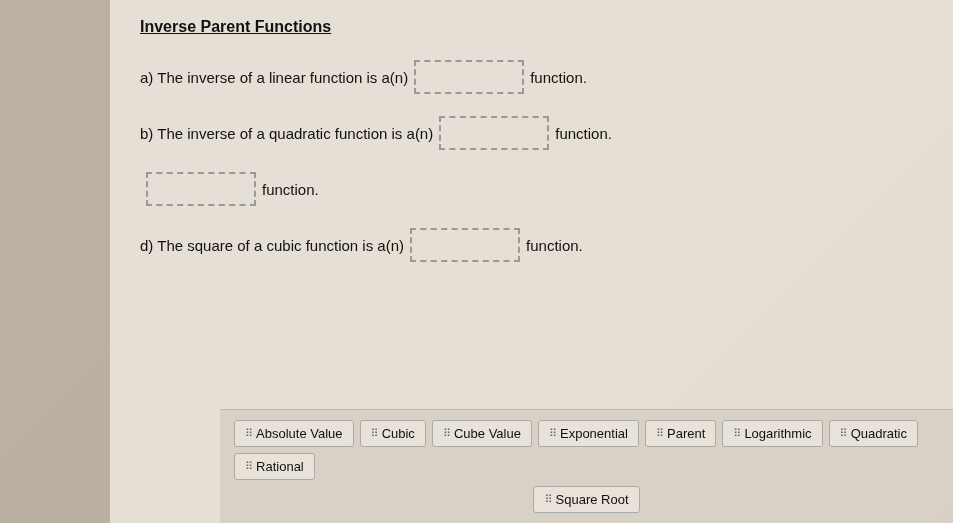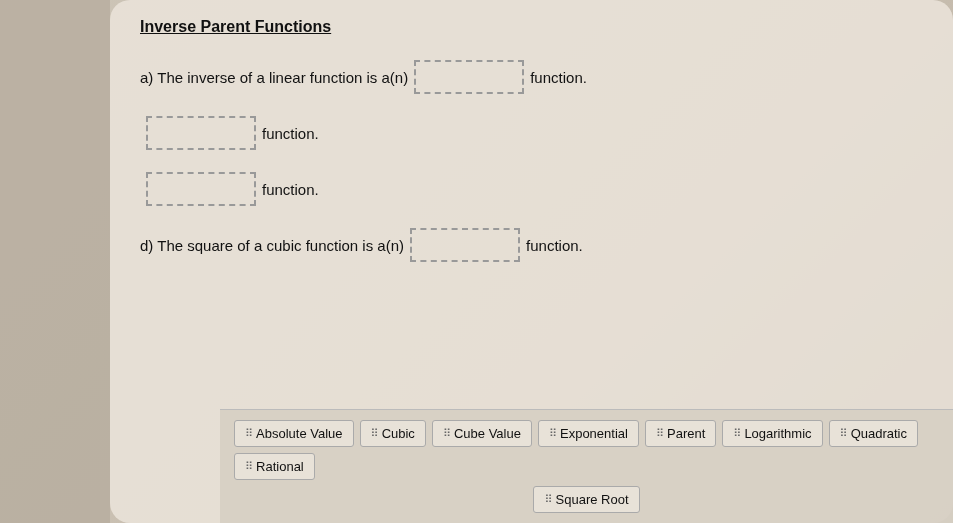--- a/index.html
+++ b/index.html
@@ -18,21 +18,20 @@
     }
 
     .main-content {
       position: absolute;
       top: 0;
       left: 110px;
       right: 0;
       bottom: 0;
       background: rgba(235, 228, 218, 0.85);
       padding: 18px 40px 10px 30px;
-      border-radius: 20px;
     }
 
     .section-title {
       font-size: 16px;
       font-weight: bold;
       text-decoration: underline;
       margin-bottom: 24px;
     }
 
     .question-row {
@@ -120,20 +119,21 @@
 <div class="main-content">
   <div class="section-title">Inverse Parent Functions</div>
 
   <div class="question-row">
     <span>a) The inverse of a linear function is a(n)</span>
     <span class="drop-box"></span>
     <span>function.</span>
   </div>
 
   <div class="question-row">
+    <span>b) The inverse of a quadratic function is a(n)</span>
     <span class="drop-box"></span>
     <span>function.</span>
   </div>
 
   <div class="question-row">
     <span class="drop-box"></span>
     <span>function.</span>
   </div>
 
   <div class="question-row">

